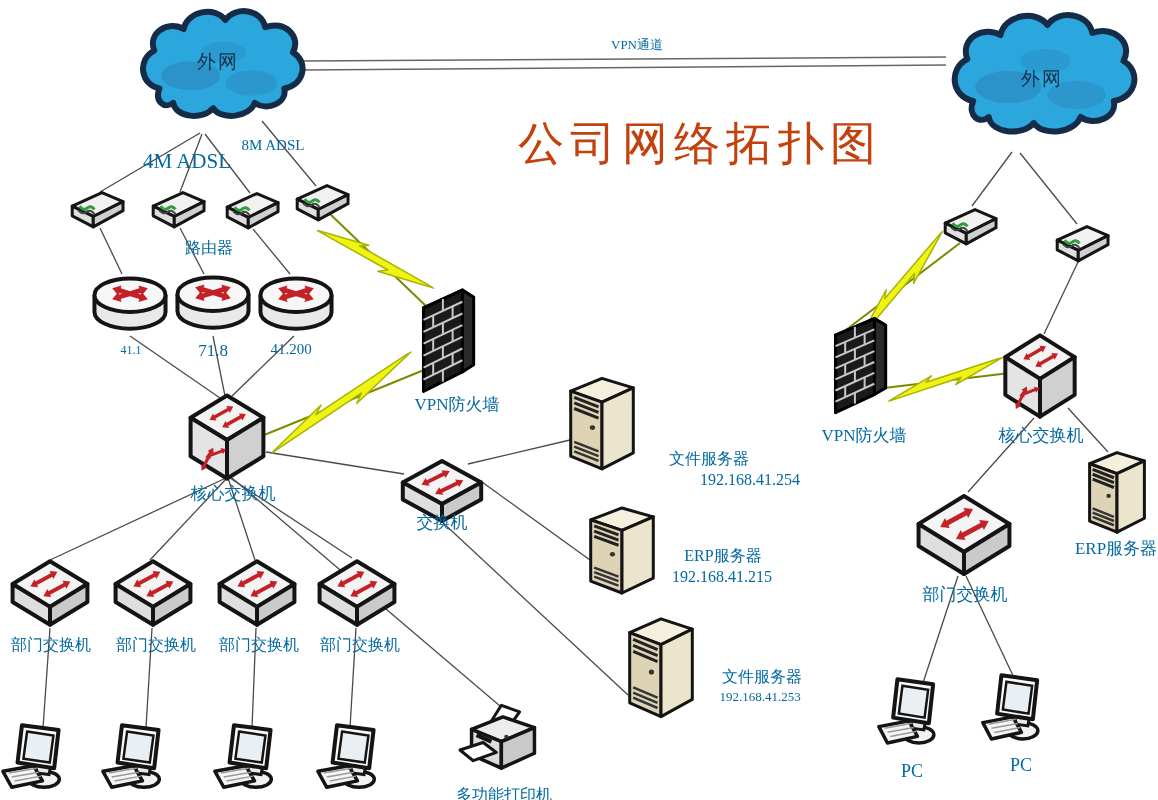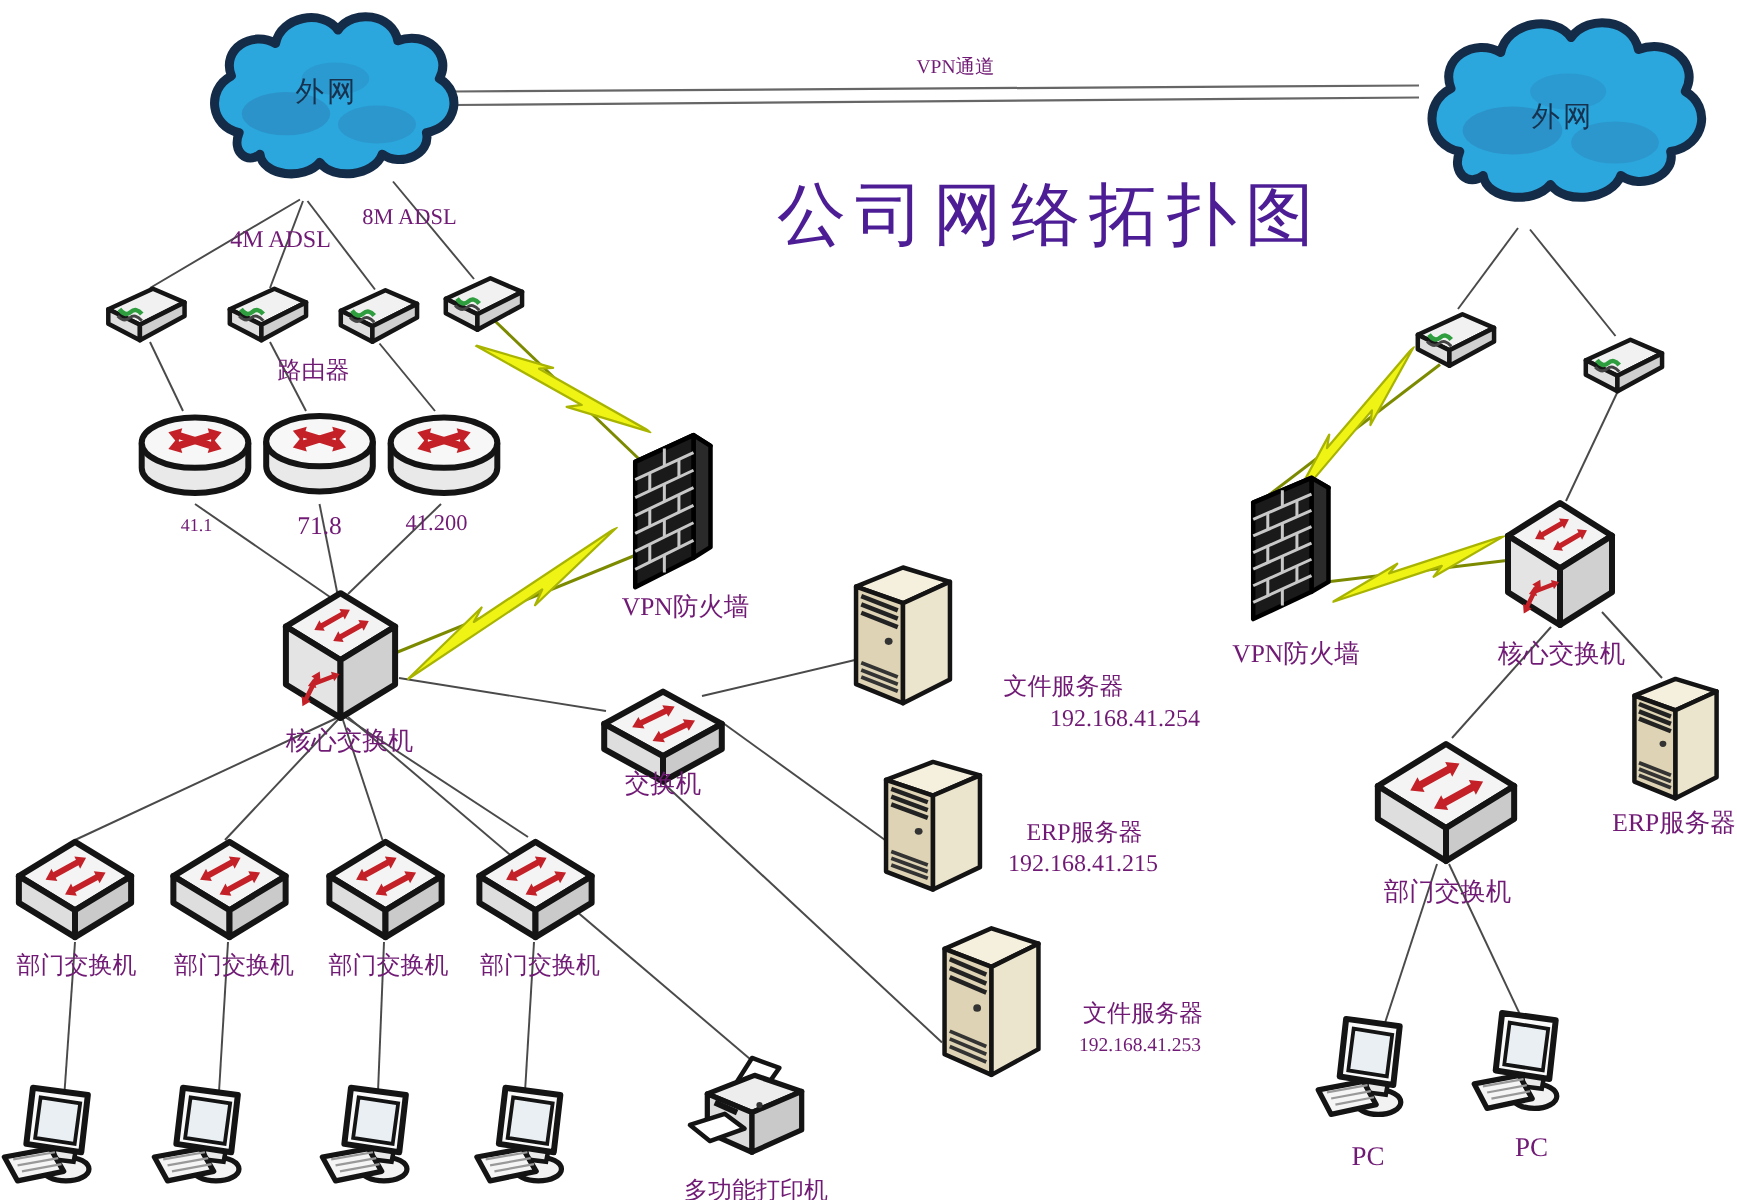--- a/index.html
+++ b/index.html
@@ -1,22 +1,22 @@
 <!DOCTYPE html>
 <html style="--cloud: #2ba7de; --cloud-shade: #2c7fb3; --cloud-outline: #152c49; --lightning: #f0f414; --arrow-red: #c32127; --server-beige: #ded3b4; --firewall-dark: #1a1a1a; --wire: #4a4a4a;"><head>
 <meta charset="utf-8">
 <style>
   html,body{margin:0;padding:0;background:#fff;}
   #stage{position:relative;width:1158px;height:800px;background:#ffffff;overflow:hidden;
          font-family:"Liberation Serif","DejaVu Serif",serif;}
   .dev{position:absolute;overflow:visible;}
-  .lbl{position:absolute;transform:translate(-50%,-50%);white-space:nowrap;color:#701a75;
+  .lbl{position:absolute;transform:translate(-50%,-50%);white-space:nowrap;color:#0369a1;
        text-align:center;line-height:1.15;}
   .cloud-lbl{color:#17324e;letter-spacing:2px;}
-  .title{letter-spacing:6px;color:#4c1d95;font-family:Liberation Serif, serif;}
+  .title{letter-spacing:6px;color:#c2410c;font-family:Liberation Serif, serif;}
   .bolt{position:absolute;overflow:visible;}
   svg line, svg polygon, svg path, svg ellipse{vector-effect:non-scaling-stroke;}
 </style>
 </head>
 <body>
 
 <svg width="0" height="0" style="position:absolute" aria-hidden="true">
   <defs>
     <path id="dblarrow" d="M-32 0 L-18 -9 L-18 -4 L18 -4 L18 -9 L32 0 L18 9 L18 4 L-18 4 L-18 9 Z"></path>
 
@@ -288,21 +288,21 @@
     </svg>
   <svg class="dev" style="left:980px;top:672px;width:80px;height:80px">
       <use href="#sym-pc" width="100%" height="100%"></use>
     </svg>
 
   <div class="lbl title" style="left:700px;top:144px;font-size:46px">公司网络拓扑图</div>
   <div class="lbl" style="left:637px;top:45px;font-size:13px">VPN通道</div>
   <div class="lbl cloud-lbl" style="left:218px;top:62px;font-size:19px">外网</div>
   <div class="lbl cloud-lbl" style="left:1042px;top:79px;font-size:19px">外网</div>
 
-  <div class="lbl" style="left:187px;top:161px;font-size:16px">4M ADSL</div>
+  <div class="lbl" style="left:187px;top:161px;font-size:21px">4M ADSL</div>
   <div class="lbl" style="left:273px;top:146px;font-size:15px">8M ADSL</div>
   <div class="lbl" style="left:209px;top:248px;font-size:16px">路由器</div>
 
   <div class="lbl" style="left:131px;top:351px;font-size:12px">41.1</div>
   <div class="lbl" style="left:213px;top:351px;font-size:17px">71.8</div>
   <div class="lbl" style="left:291px;top:350px;font-size:15px">41.200</div>
 
   <div class="lbl" style="left:457px;top:405px;font-size:17px">VPN防火墙</div>
   <div class="lbl" style="left:233px;top:494px;font-size:17px">核心交换机</div>
   <div class="lbl" style="left:442px;top:523px;font-size:17px">交换机</div>

